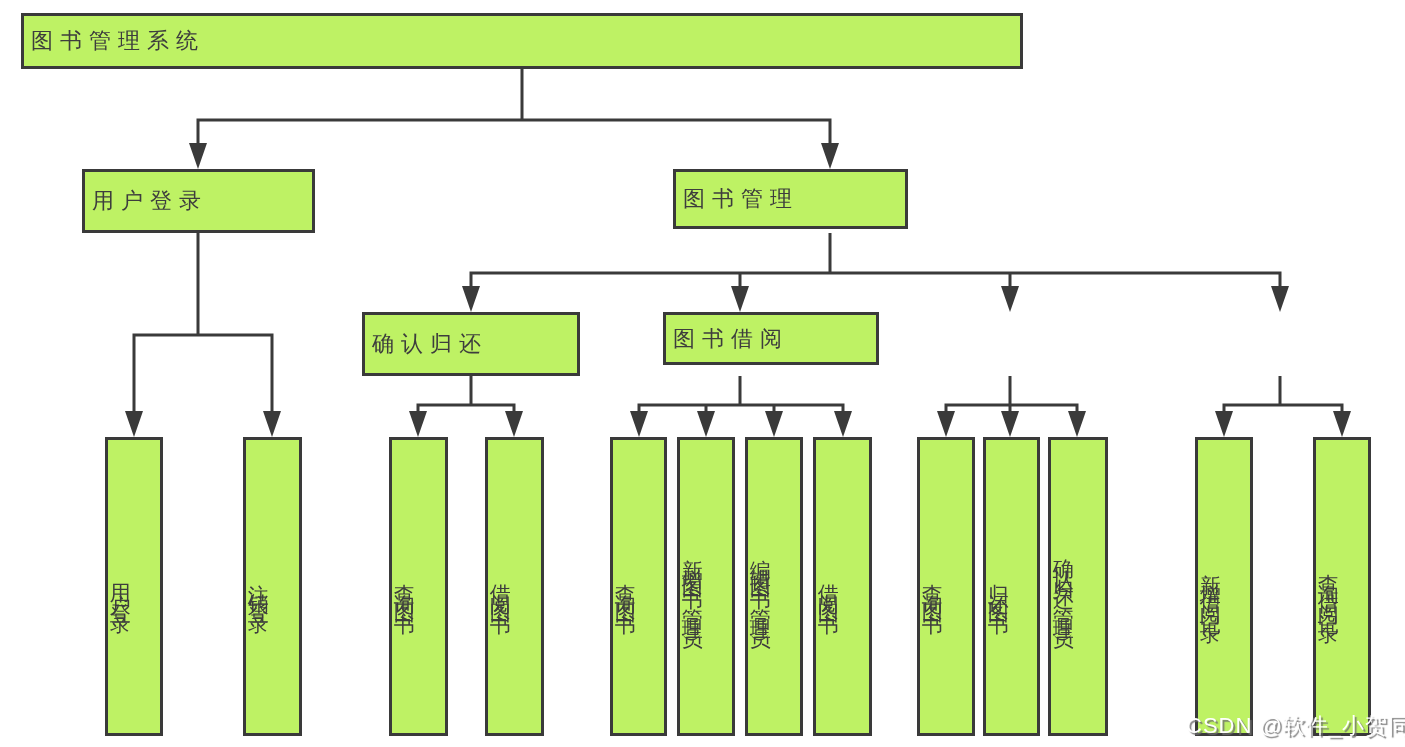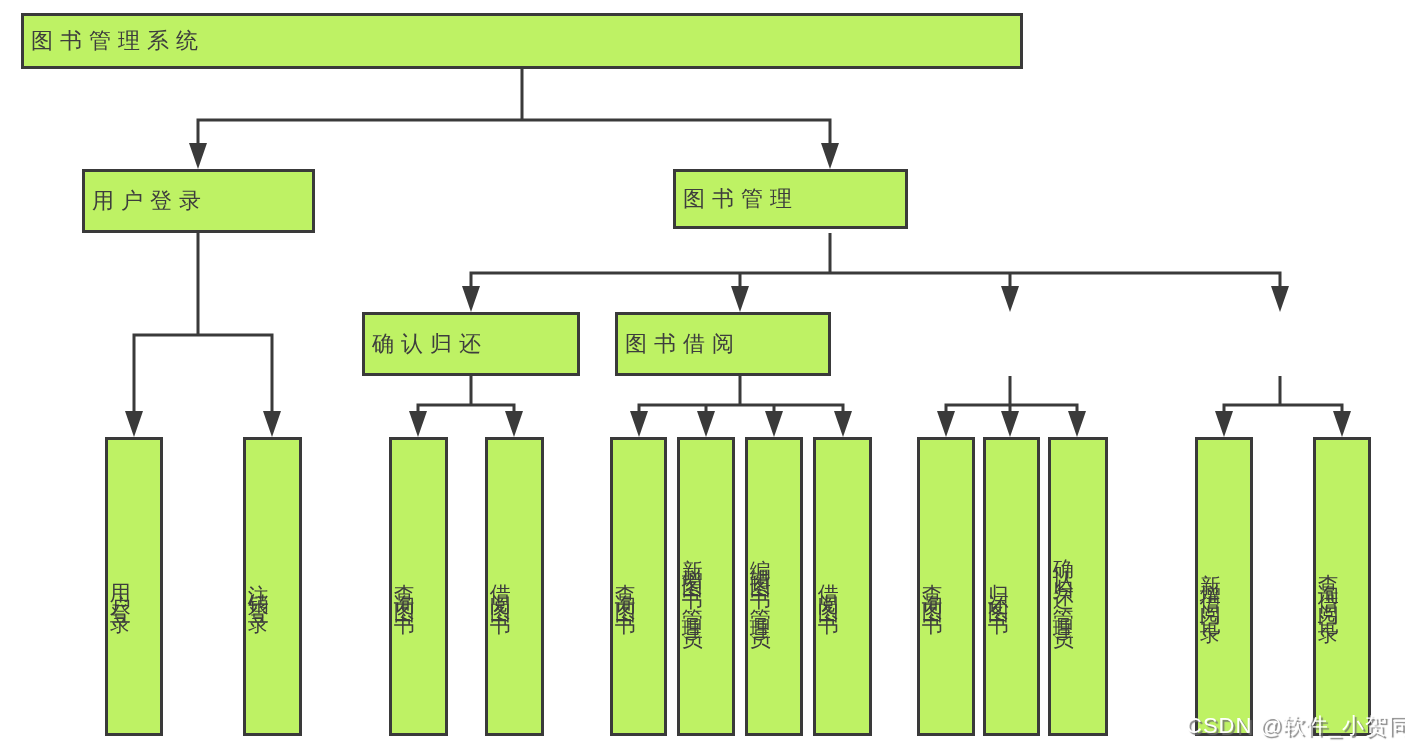--- a/index.html
+++ b/index.html
@@ -97,21 +97,21 @@
   <div class="node h" style="left:82px;top:169px;width:233px;height:64px">
     <span>用户登录</span>
   </div>
   <div class="node h" style="left:673px;top:169px;width:235px;height:60px">
     <span>图书管理</span>
   </div>
 
   <div class="node h" style="left:362px;top:312px;width:218px;height:64px">
     <span>确认归还</span>
   </div>
-  <div class="node h" style="left:615px;top:312px;width:216px;height:64px">
+  <div class="node h" style="left:663px;top:312px;width:216px;height:53px">
     <span>图书借阅</span>
   </div>
 
   <div class="node v" style="left:105px;top:437px;width:58px;height:299px">
     <span>用户登录</span>
   </div>
   <div class="node v" style="left:243px;top:437px;width:59px;height:299px">
     <span>注销登录</span>
   </div>
 

